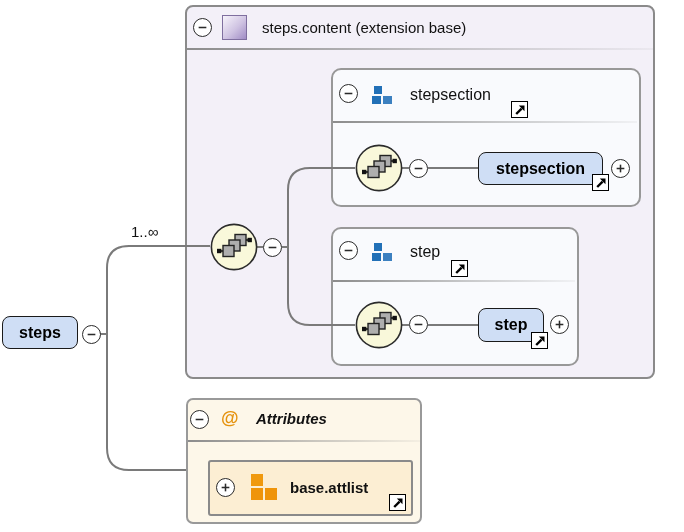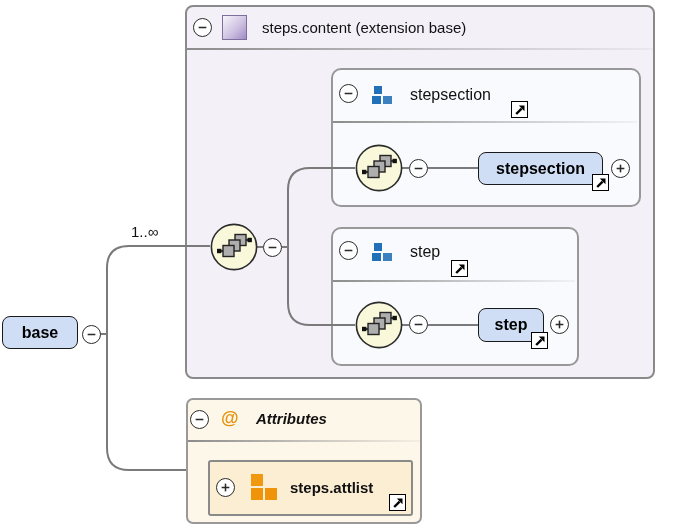--- a/index.html
+++ b/index.html
@@ -148,21 +148,21 @@
     <svg viewBox="0 0 10 10">
       <line x1="1.5" y1="5" x2="8.5" y2="5"></line>
         <line x1="5" y1="1.5" x2="5" y2="8.5"></line>
     </svg>
   </div>
   <svg class="attl-ic" viewBox="0 0 27 27">
     <rect x="0" y="0" width="12" height="12" fill="#f0990e"></rect>
     <rect x="0" y="14" width="12" height="12" fill="#ef940a"></rect>
     <rect x="14" y="14" width="12" height="12" fill="#ef940a"></rect>
   </svg>
-  <div class="hdr-title bold" style="left:290px;top:478px;z-index:5;">steps.attlist</div>
+  <div class="hdr-title bold" style="left:290px;top:478px;z-index:5;">base.attlist</div>
   <div class="arrow-ic" style="left:389px;top:494px;">
     <svg viewBox="0 0 12 12">
       <line x1="2.2" y1="10" x2="7.6" y2="4.6" stroke="#000" stroke-width="2.4"></line>
       <polygon points="10.5,1.5 10.5,7.2 4.8,1.5" fill="#000"></polygon>
     </svg>
   </div>
 
   <svg class="connectors" width="684" height="532">
     <path d="M100 334 H107"></path>
     <path d="M210 246 H129 Q107 246 107 268 V448 Q107 470 129 470 H186"></path>
@@ -235,21 +235,21 @@
     </svg>
   </div>
   <div class="pm" style="left:550px;top:315px;">
     <svg viewBox="0 0 10 10">
       <line x1="1.5" y1="5" x2="8.5" y2="5"></line>
         <line x1="5" y1="1.5" x2="5" y2="8.5"></line>
     </svg>
   </div>
 
   <div class="elem elem-steps">
-    <span>base</span>
+    <span>steps</span>
   </div>
   <div class="elem elem-stepsection">
     <span>stepsection</span>
   </div>
   <div class="elem elem-step">
     <span>step</span>
   </div>
   <div class="arrow-ic" style="left:592px;top:174px;">
     <svg viewBox="0 0 12 12">
       <line x1="2.2" y1="10" x2="7.6" y2="4.6" stroke="#000" stroke-width="2.4"></line>

